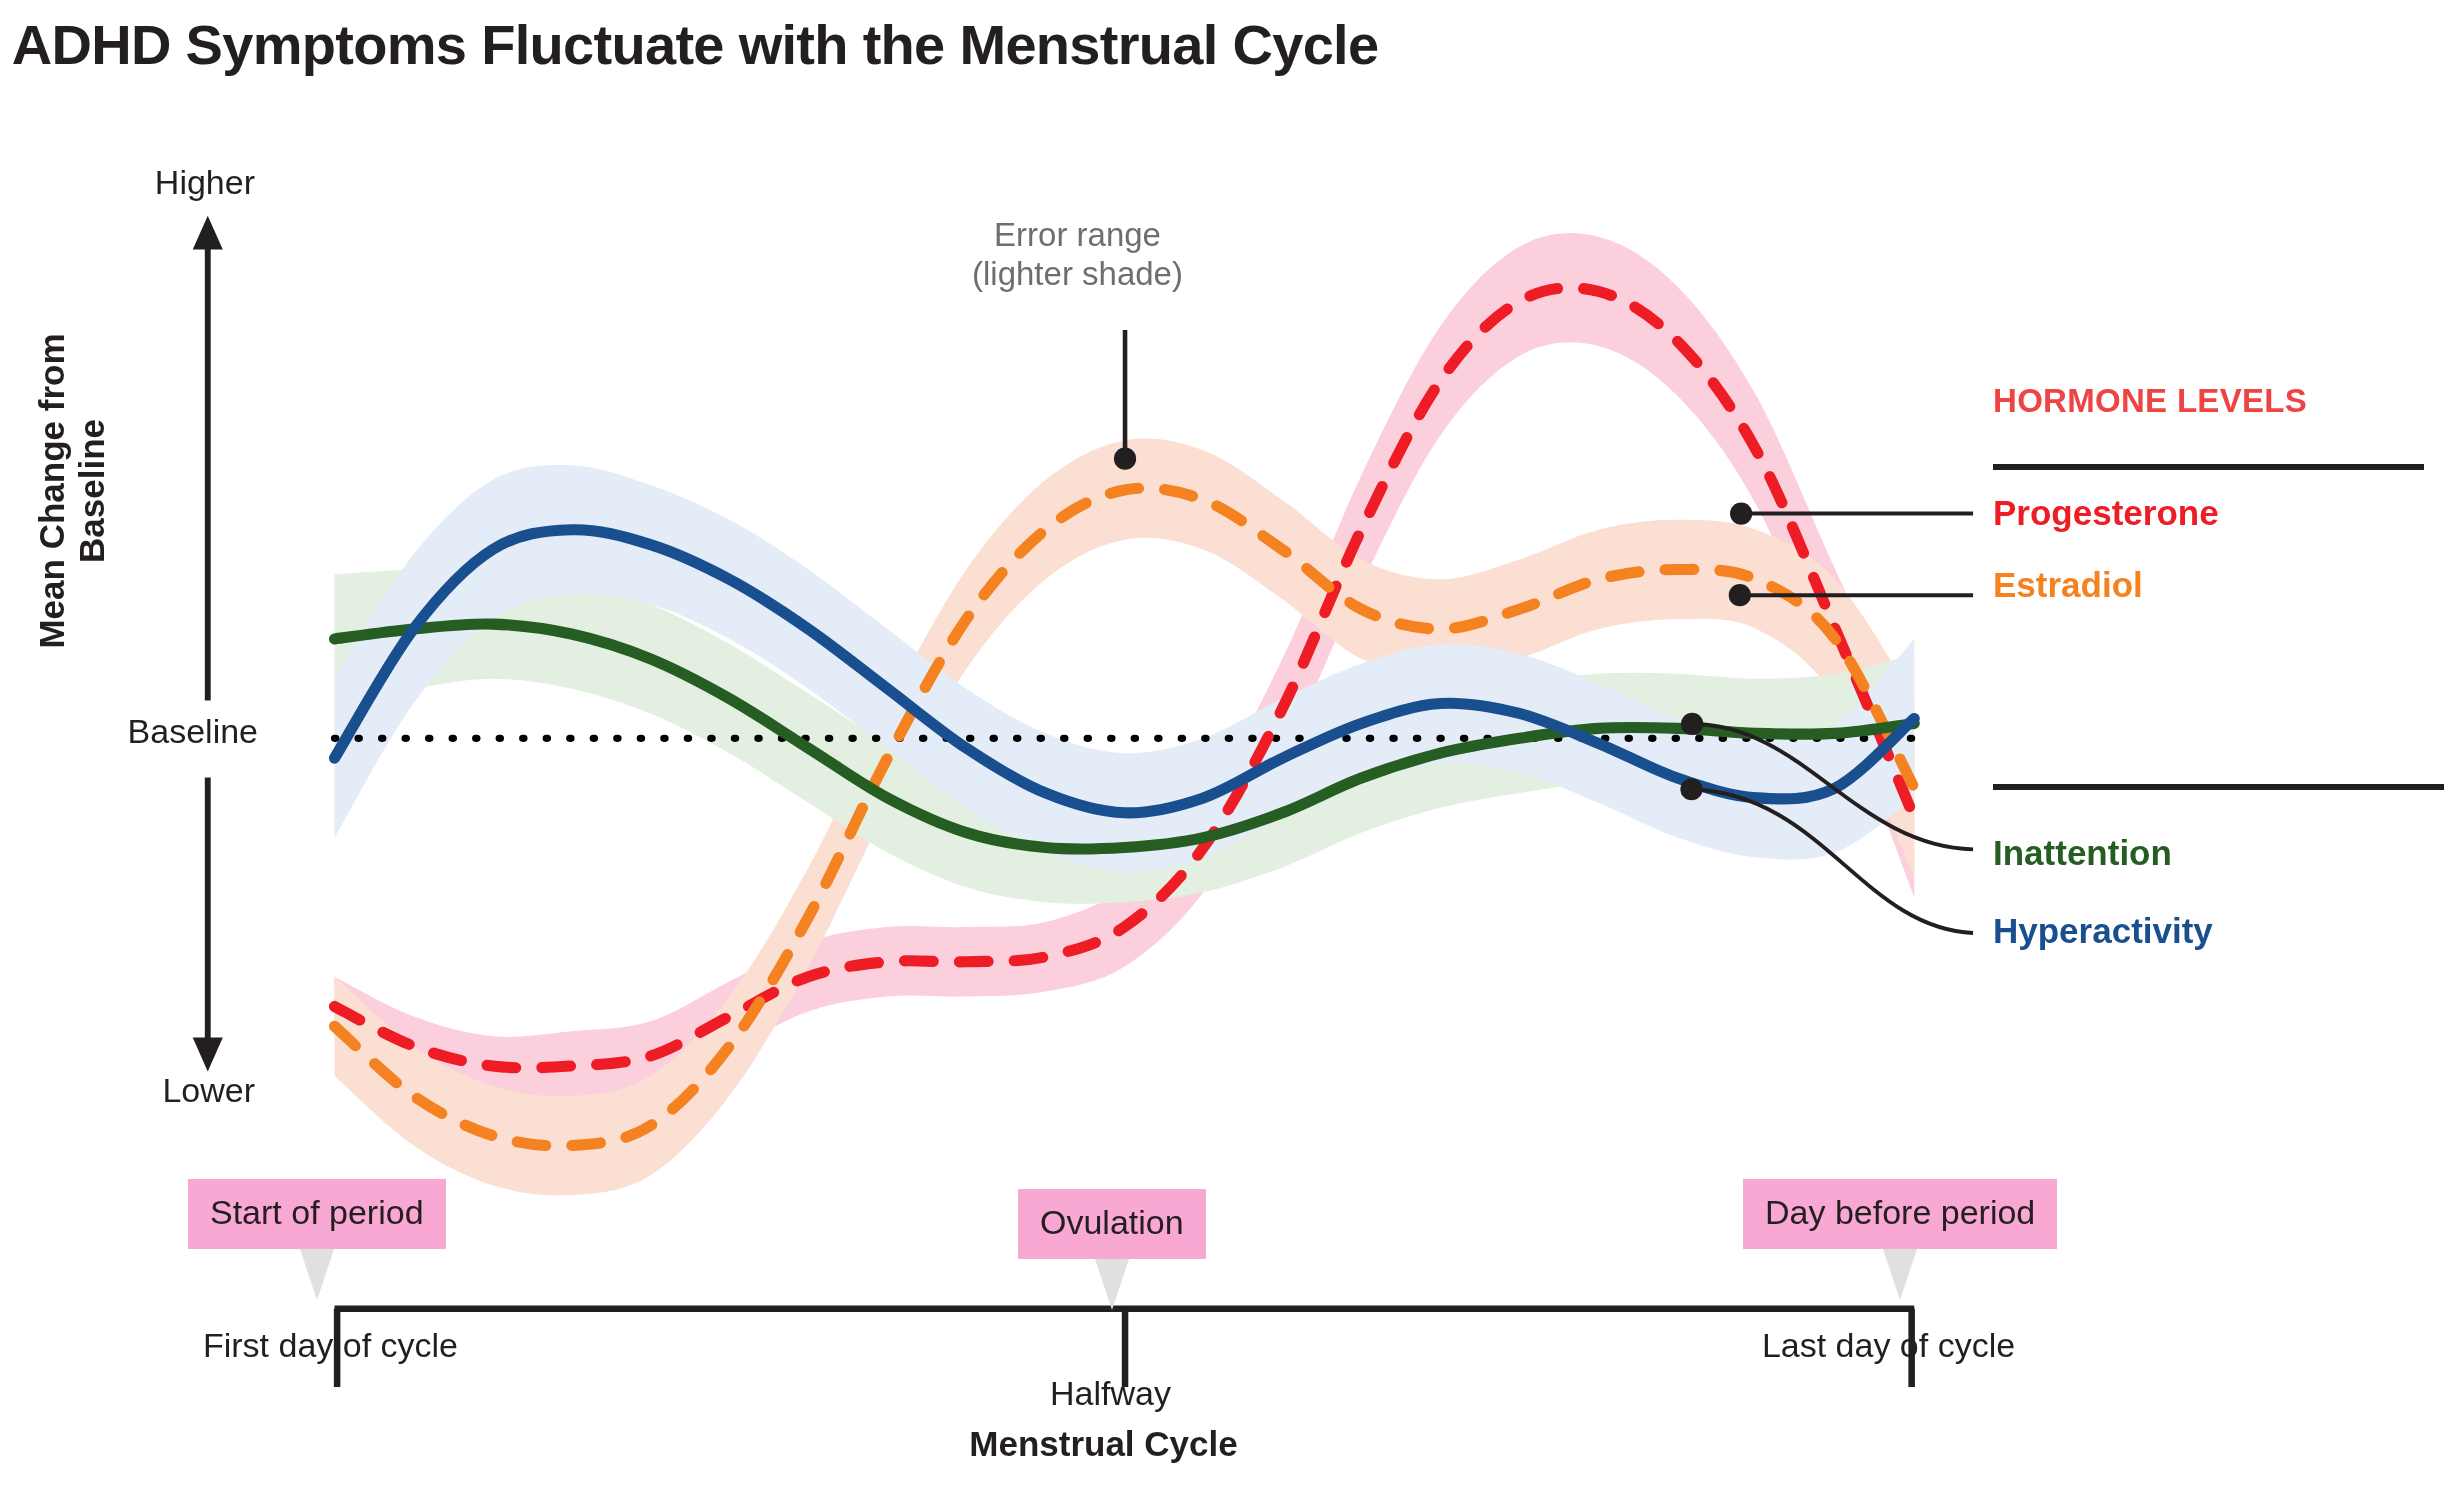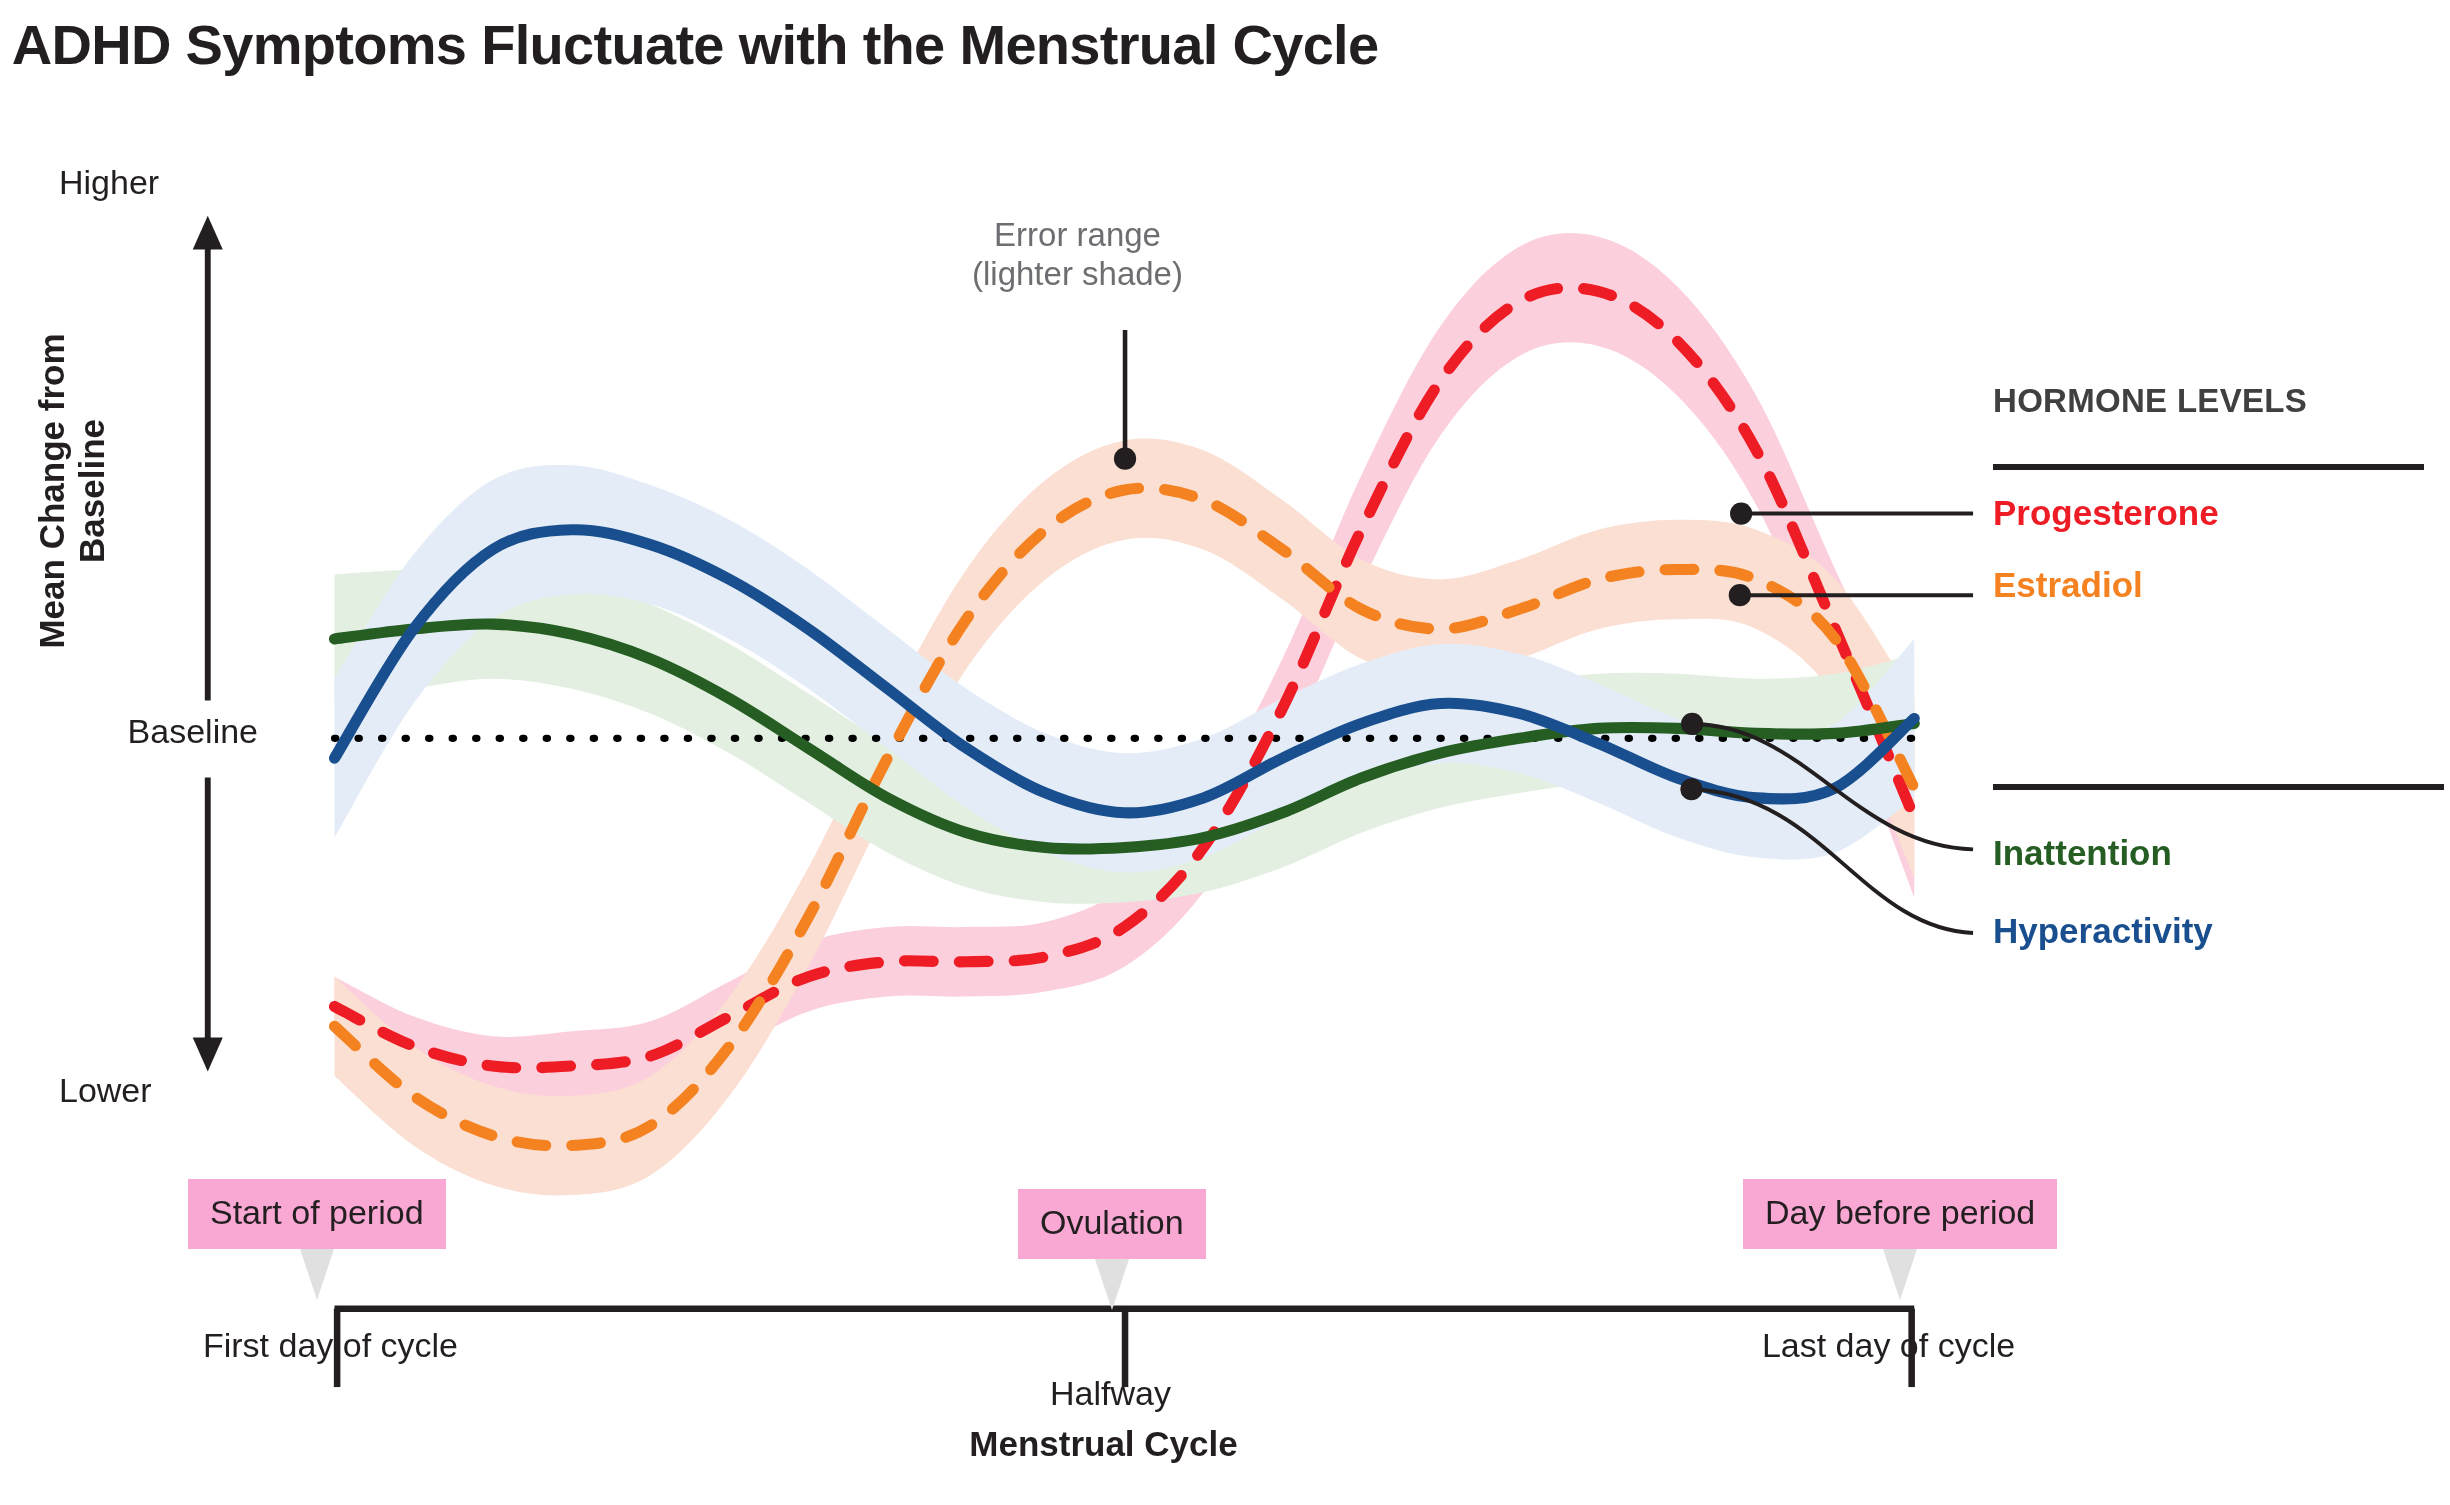--- a/index.html
+++ b/index.html
@@ -6,30 +6,30 @@
   body{width:2450px;height:1506px;position:relative;
        font-family:"Liberation Sans","DejaVu Sans",sans-serif;color:#231f20;overflow:hidden;}
 
   #title{position:absolute;left:11.8px;top:11.8px;font-size:56px;font-weight:bold;
          letter-spacing:-0.7px;color:#231f20;white-space:nowrap;}
 
   #ylabel{position:absolute;left:-137px;top:451px;width:418px;text-align:center;
           transform:rotate(-90deg);transform-origin:center center;
           font-size:35px;font-weight:bold;color:#231f20;}
 
-  .axword{position:absolute;font-size:34px;color:#231f20;text-align:left;}
+  .axword{position:absolute;font-size:34px;color:#231f20;text-align:right;}
   #w-higher{left:59px;top:163px;width:196px;}
   #w-lower {left:59px;top:1071px;width:196px;}
   #w-base  {left:36px;top:712px;width:222px;text-align:right;}
 
   #errnote{position:absolute;left:924px;top:216px;width:307px;font-size:33px;
            color:#6d6e71;line-height:1.18;text-align:center;}
 
   .legend-head{position:absolute;font-size:33px;font-weight:bold;letter-spacing:0.3px;
-               color:#404040;line-height:1.14;}
+               color:#ef4444;line-height:1.14;}
   #lh1{left:1993px;top:382px;}
   #lh2{left:1993px;top:676px;width:418px;}
   .legend-rule{position:absolute;height:5.9px;background:#231f20;}
   #lr1{left:1993px;top:464px;width:431px;}
   #lr2{left:1993px;top:784px;width:451px;}
   .legend-item{position:absolute;font-size:35px;font-weight:bold;white-space:nowrap;}
   #li-prog{left:1993px;top:493px;color:#ee1c25;}
   #li-estr{left:1993px;top:565px;color:#f58220;text-align:center;}
   #li-inat{left:1993px;top:833px;color:#255d22;}
   #li-hyp {left:1993px;top:911px;color:#1a4f8f;}

